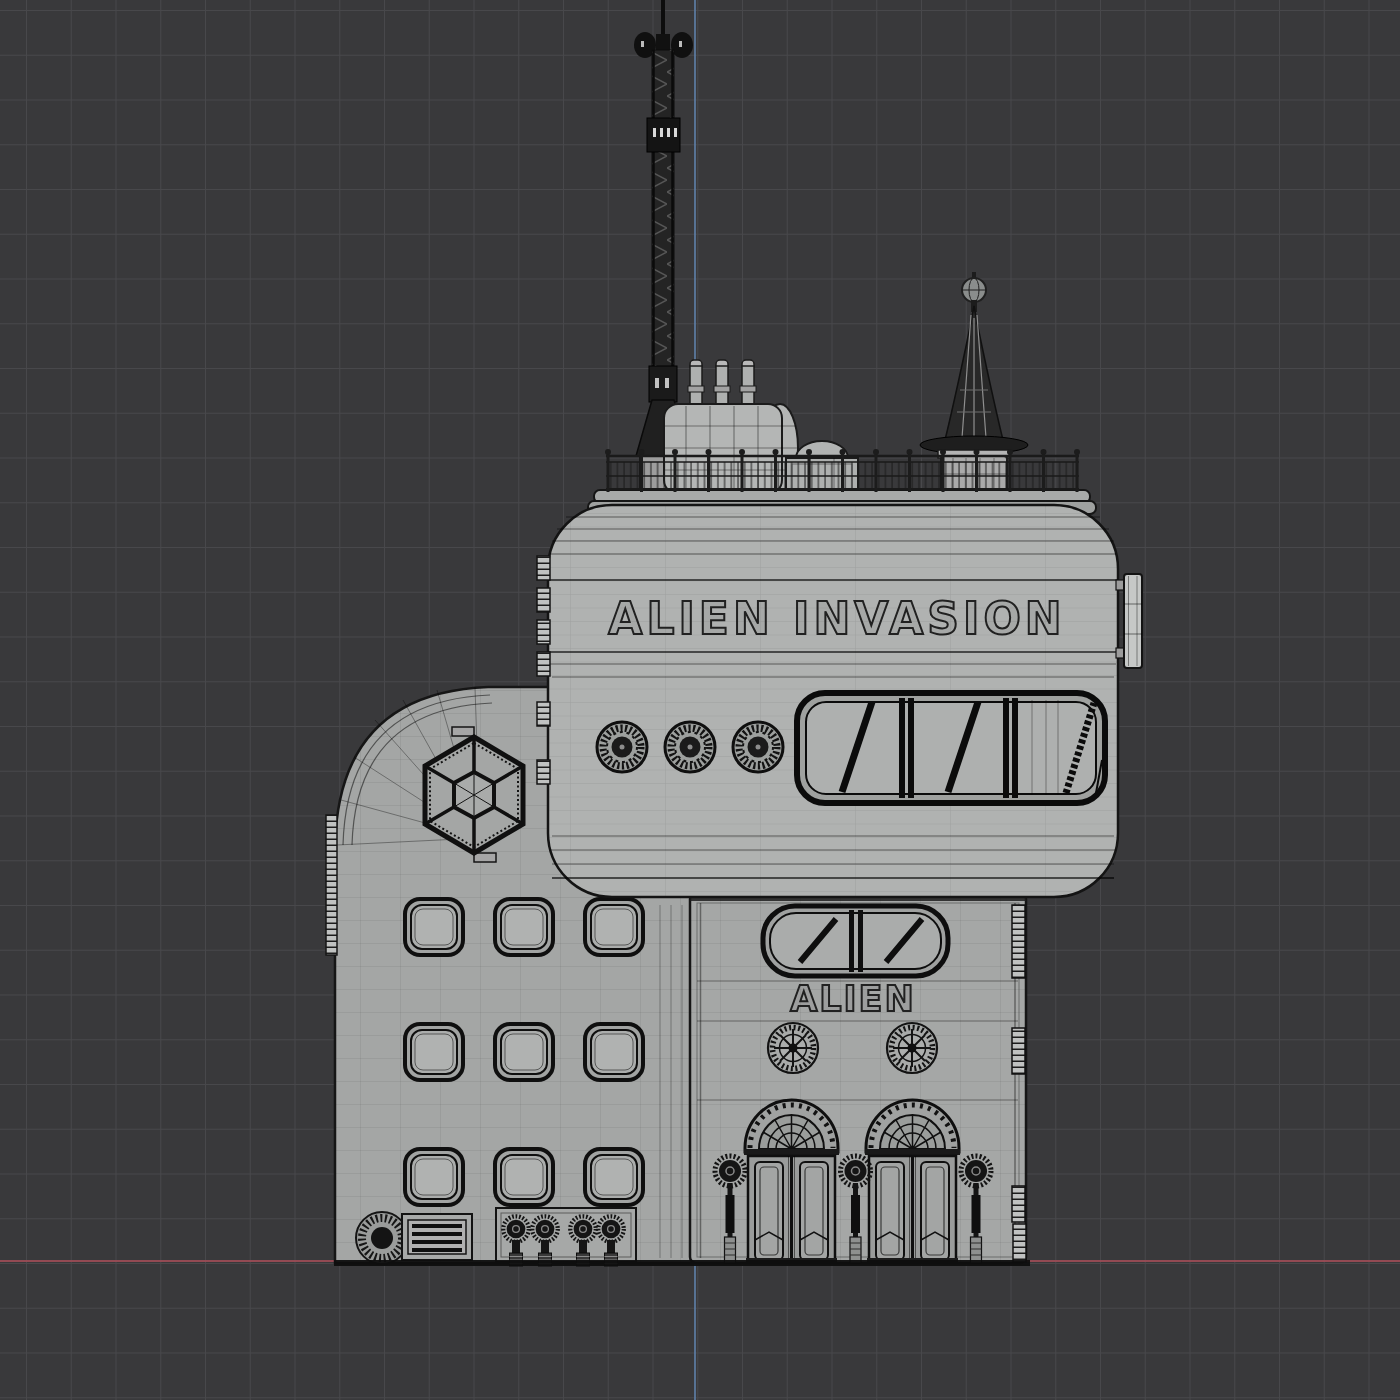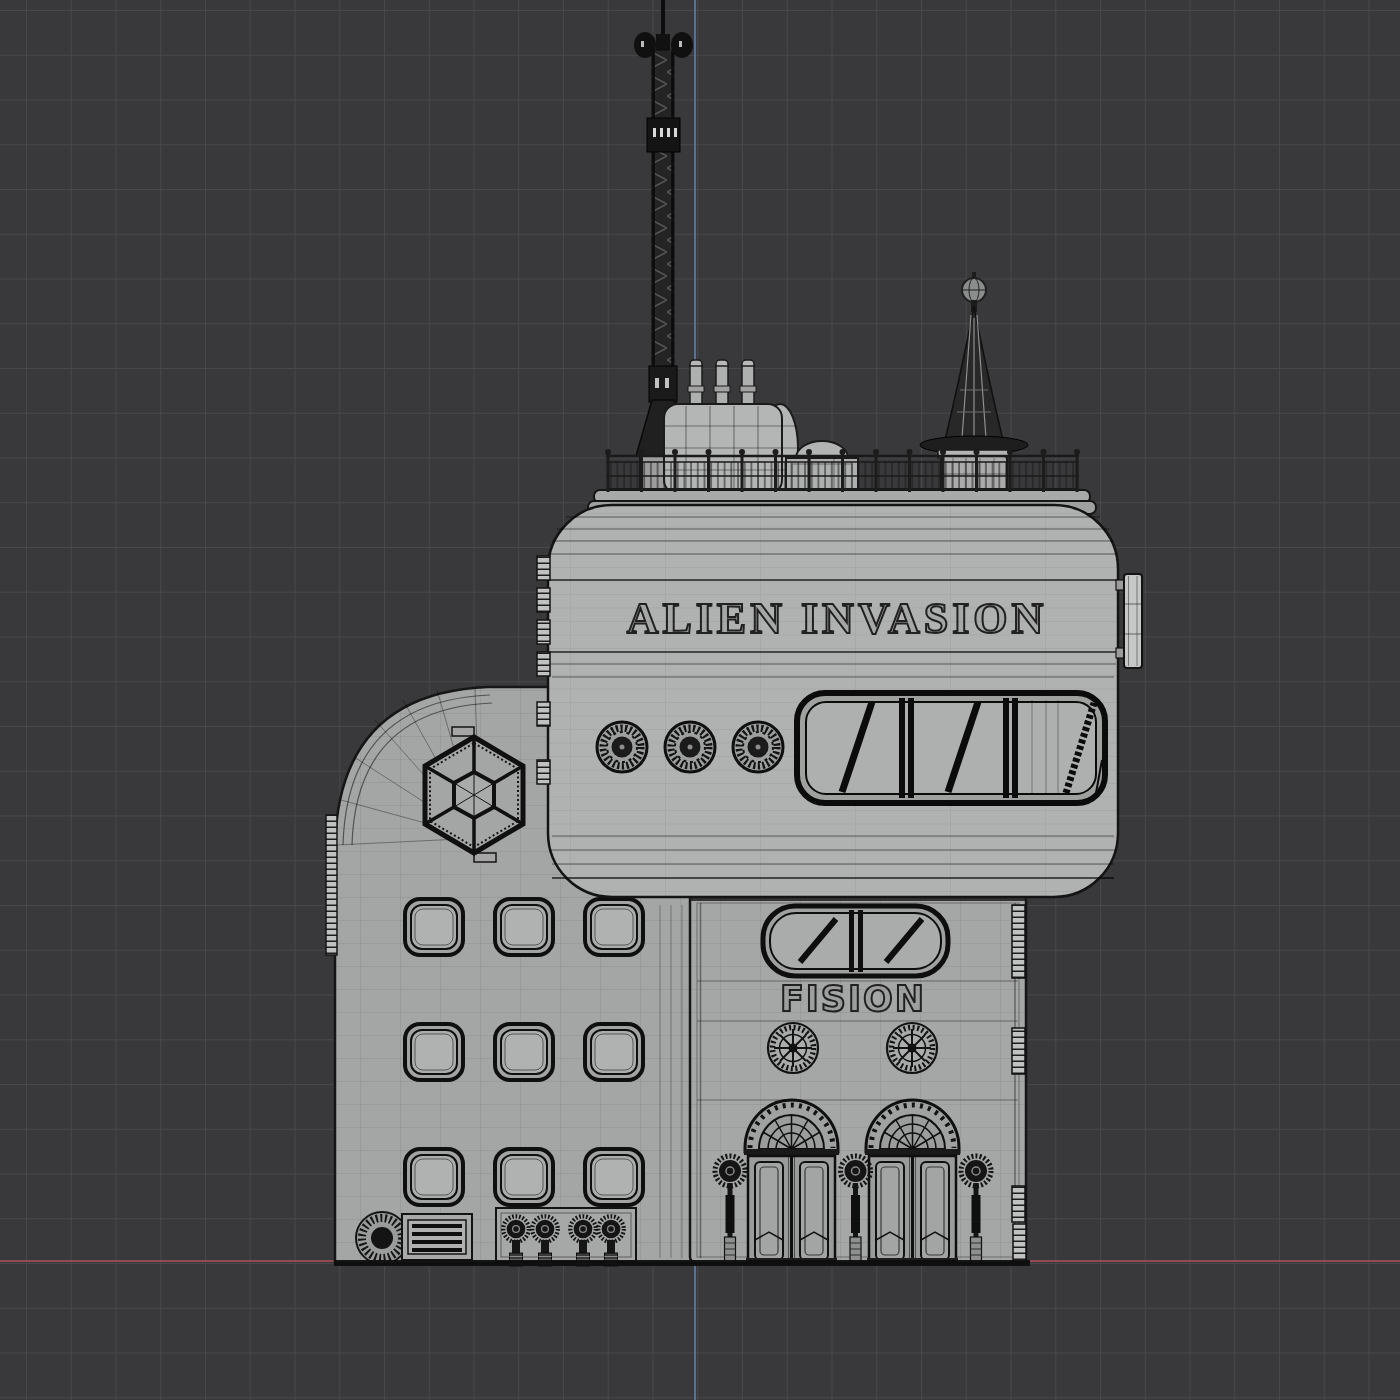--- a/index.html
+++ b/index.html
@@ -14,21 +14,21 @@
     font-family:"DejaVu Sans",sans-serif;
   }
   .axis-z{position:absolute;left:693.5px;top:0;width:2.5px;height:100%;background:#5d7da3;opacity:.85;z-index:1;}
   .axis-x{position:absolute;left:0;top:1259.5px;width:100%;height:2.5px;background:#9d4d57;opacity:.9;z-index:1;}
   .model-svg{position:absolute;left:0;top:0;z-index:2;}
   .sign{
     position:absolute;z-index:3;text-align:center;white-space:nowrap;
     font-weight:bold;color:rgba(120,122,120,0.18);
     -webkit-text-stroke:2px #212121;
   }
-  .sign-alien{left:597px;top:589px;width:480px;height:62px;font-size:44px;line-height:60px;letter-spacing:4px;font-family:Liberation Serif, serif;}
+  .sign-alien{left:597px;top:589px;width:480px;height:62px;font-size:44px;line-height:60px;letter-spacing:4px;}
   .sign-fision{left:753px;top:980px;width:200px;height:40px;font-size:35px;line-height:38px;letter-spacing:2px;}
 </style>
 </head>
 <body>
 
 <div class="viewport">
   <div class="axis-z"></div>
   <div class="axis-x"></div>
 
   <svg class="model-svg" width="1400" height="1400" viewBox="0 0 1400 1400">
@@ -341,14 +341,14 @@
         <rect x="537" y="652" width="13" height="24" fill="url(#ladder)" stroke="#141414" stroke-width="1.5"></rect>
         <rect x="537" y="702" width="13" height="24" fill="url(#ladder)" stroke="#141414" stroke-width="1.5"></rect>
         <rect x="537" y="760" width="13" height="24" fill="url(#ladder)" stroke="#141414" stroke-width="1.5"></rect>
       </g>
     </g>
 
     <rect x="334" y="1260" width="696" height="6" fill="#0e0e0e" opacity="0.95"></rect>
   </svg>
 
   <div class="sign sign-alien">ALIEN INVASION</div>
-  <div class="sign sign-fision">FISION</div>
+  <div class="sign sign-fision">ALIEN</div>
 </div>
 
 </body></html>

